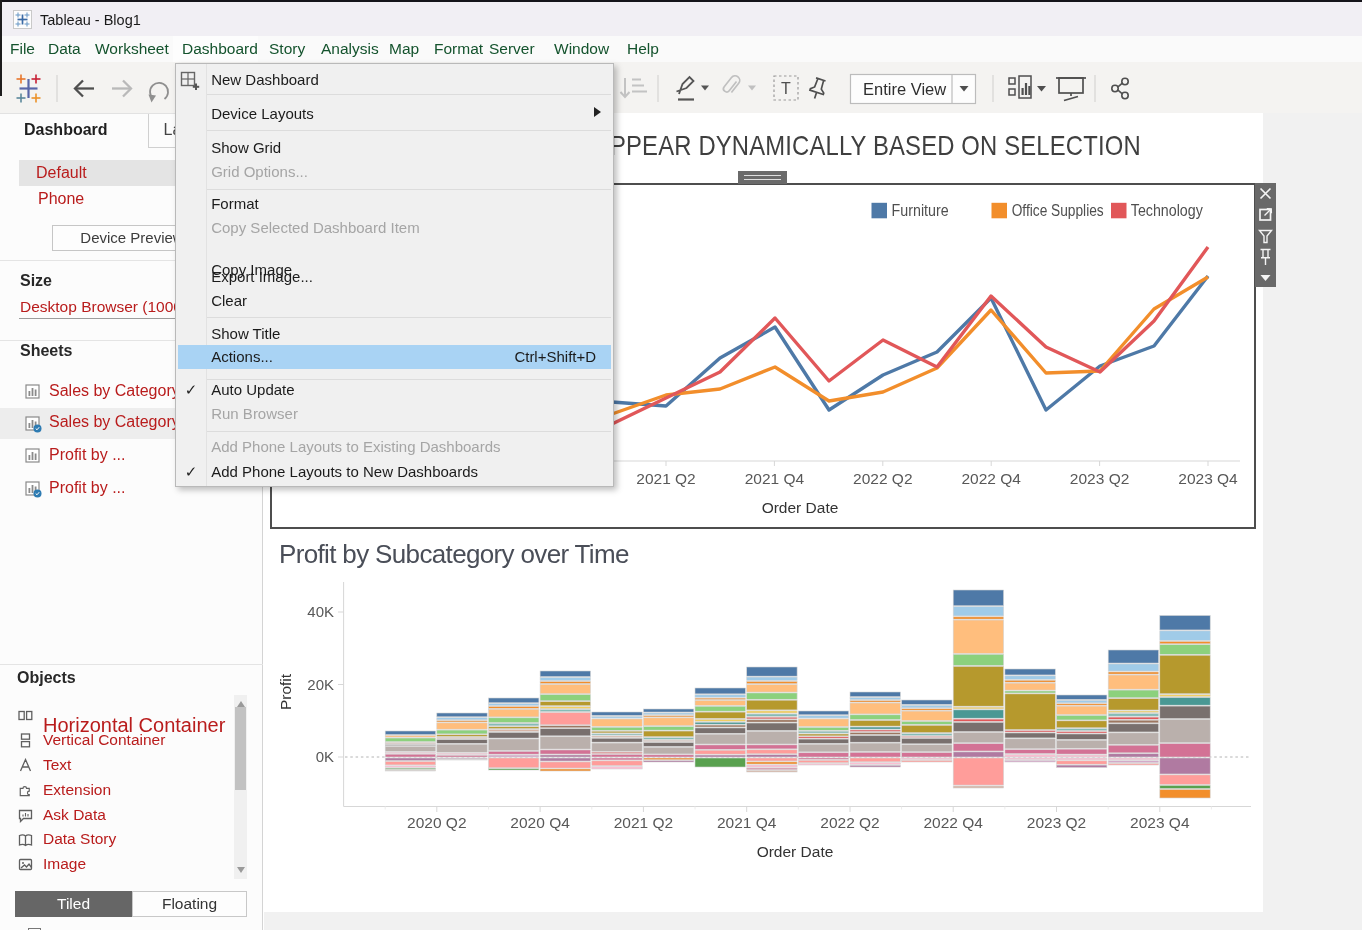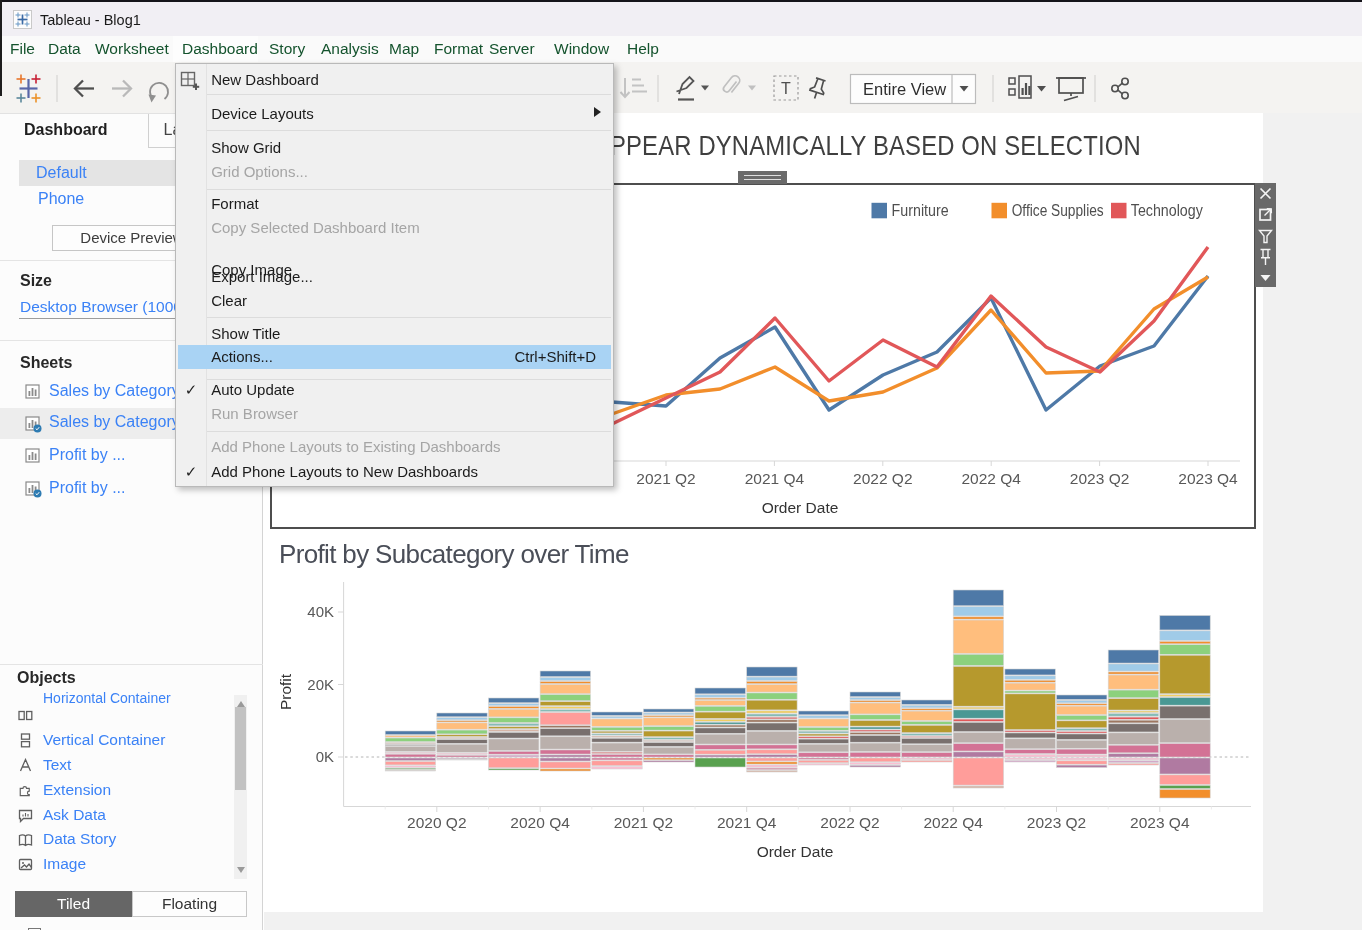--- a/index.html
+++ b/index.html
@@ -8,21 +8,21 @@
 .titlebar { position:absolute; left:0; top:0; width:1362px; height:36px; background:#f1eff4; border-top:2px solid #15141a; }
 .titlebar .ticon { position:absolute; left:13px; top:8px; width:19px; height:19px; background:#fdfdfd; border:1px solid #c9c9c9; }
 .titlebar .ttxt { position:absolute; left:40px; top:10px; font-size:14.5px; color:#191919; }
 .menubar { position:absolute; left:0; top:36px; width:1362px; height:26px; background:#fafafa; }
 .menubar span { position:absolute; top:4px; font-size:15.5px; color:#14532d; }
 .mhl { position:absolute; left:173px; top:0px; width:85px; height:26px; background:#fdfdfd; }
 .toolbar { position:absolute; left:0; top:62px; width:1362px; height:51px; background:#f4f3f1; }
 
 .sidebar { position:absolute; left:0; top:113px; width:263px; height:817px; background:#fcfcfc; border-right:1px solid #d4d4d4; border-top:1px solid #e2e2e2; }
 .sb-b { font-weight:bold; font-size:16px; color:#282828; position:absolute; }
-.sb-t { font-size:16px; color:#3b82f6; position:absolute; }
+.sb-t { font-size:16px; color:#b91c1c; position:absolute; }
 .sepline { position:absolute; left:0; width:263px; height:1px; background:#e4e4e4; }
 
 .canvas { position:absolute; left:264px; top:113px; width:1098px; height:817px; background:#ffffff; }
 .grayR { position:absolute; left:1263px; top:113px; width:99px; height:817px; background:#f1f1f1; }
 .grayB { position:absolute; left:264px; top:912px; width:999px; height:18px; background:#f1f1f1; }
 .bigtitle { position:absolute; left:610px; top:129px; font-size:28.5px; color:#3f3f3f; letter-spacing:0.2px; white-space:nowrap; transform:scaleX(0.836); transform-origin:left center; }
 .c1box { position:absolute; left:270px; top:183px; width:986px; height:346px; border:2px solid #4e4e4e; background:#fff; }
 .handle { position:absolute; left:738px; top:171px; width:49px; height:13px; background:#6a6a6a; }
 .handle:before { content:""; position:absolute; left:6px; right:6px; top:3.5px; height:1.6px; background:#dedede; }
 .handle:after { content:""; position:absolute; left:6px; right:6px; top:7.5px; height:1.6px; background:#dedede; }
@@ -495,21 +495,21 @@
  <div class="sb-t" style="left:163.5px;top:7px;color:#444">Layout</div>
  <div style="position:absolute;left:19px;top:46px;width:244px;height:26px;background:#e4e4e4"></div>
  <div class="sb-t" style="left:36px;top:50px">Default</div>
  <div class="sb-t" style="left:38px;top:76px">Phone</div>
  <div style="position:absolute;left:52px;top:111px;width:160px;height:26px;border:1px solid #c6c6c6;background:#fdfdfd;font-size:15px;color:#3c3c3c;text-align:center;line-height:24px">Device Preview</div>
  <div class="sepline" style="top:145.5px"></div>
  <div class="sb-b" style="left:20px;top:158px">Size</div>
  <div class="sb-t" style="left:20px;top:183.5px;font-size:15.5px">Desktop Browser (1000 x 800)</div>
  <div style="position:absolute;left:19px;top:204px;width:225px;height:1px;background:#9c9c9c"></div>
  <div class="sepline" style="top:225.5px"></div>
- <div class="sb-b" style="left:20px;top:240px">Sheets</div>
+ <div class="sb-b" style="left:20px;top:228px">Sheets</div>
  <div style="position:absolute;left:0px;top:293.5px;width:263px;height:31px;background:#ededed"></div>
  <div style="position:absolute;left:25px;top:270.0px;width:15px;height:15px">
 <svg width="17" height="17" viewBox="0 0 17 17">
         <rect x="1" y="1" width="13" height="13" fill="#fff" stroke="#8a8a8a" stroke-width="1.2"></rect>
 <rect x="3.5" y="7" width="1.8" height="5" fill="#8a8a8a"></rect>
         <rect x="6.6" y="4" width="1.8" height="8" fill="#8a8a8a"></rect>
         <rect x="9.7" y="5.5" width="1.8" height="6.5" fill="#8a8a8a"></rect>
 </svg></div>
 <div class="sb-t" style="left:49px;top:267.5px;white-space:nowrap">Sales by Category ov</div>
 <div style="position:absolute;left:25px;top:301.7px;width:15px;height:15px">
@@ -539,21 +539,21 @@
 <circle cx="12.5" cy="12.5" r="4" fill="#2d7bb2"></circle>
         <path d="M10.7,12.5 l1.3,1.3 2.2-2.6" stroke="#fff" stroke-width="1" fill="none"></path>
       </svg></div>
 <div class="sb-t" style="left:49px;top:364.9px;white-space:nowrap">Profit by ...</div>
  <div class="sepline" style="top:549.5px"></div>
  <div class="sb-b" style="left:17px;top:555px">Objects</div>
  <div style="position:absolute;left:18px;top:593.5px"><svg width="15" height="15" viewBox="0 0 15 15" fill="none" stroke="#5f5f5f" stroke-width="1.3">
         <rect x="1" y="3.5" width="5.2" height="8"></rect>
         <rect x="8.6" y="3.5" width="5.2" height="8"></rect>
       </svg></div>
-<div class="sb-t" style="left:43px;top:576px;font-size:14px;white-space:nowrap">Horizontal Container</div>
+<div class="sb-t" style="left:43px;top:600px;font-size:20px;white-space:nowrap">Horizontal Container</div>
 <div style="position:absolute;left:18px;top:619.1px"><svg width="15" height="15" viewBox="0 0 15 15" fill="none" stroke="#5f5f5f" stroke-width="1.3">
         <rect x="3.5" y="1" width="8" height="5.2"></rect>
         <rect x="3.5" y="8.6" width="8" height="5.2"></rect>
       </svg></div>
 <div class="sb-t" style="left:43px;top:616.6px;font-size:15.5px;white-space:nowrap">Vertical Container</div>
 <div style="position:absolute;left:18px;top:644.2px"><svg width="15" height="15" viewBox="0 0 15 15" fill="none" stroke="#5f5f5f" stroke-width="1.3">
         <path d="M2.5,13 L7.5,1.5 L12.5,13 M4.5,9 L10.5,9"></path>
       </svg></div>
 <div class="sb-t" style="left:43px;top:641.7px;font-size:15.5px;white-space:nowrap">Text</div>
 <div style="position:absolute;left:18px;top:669.3px"><svg width="15" height="15" viewBox="0 0 15 15" fill="none" stroke="#5f5f5f" stroke-width="1.3">

